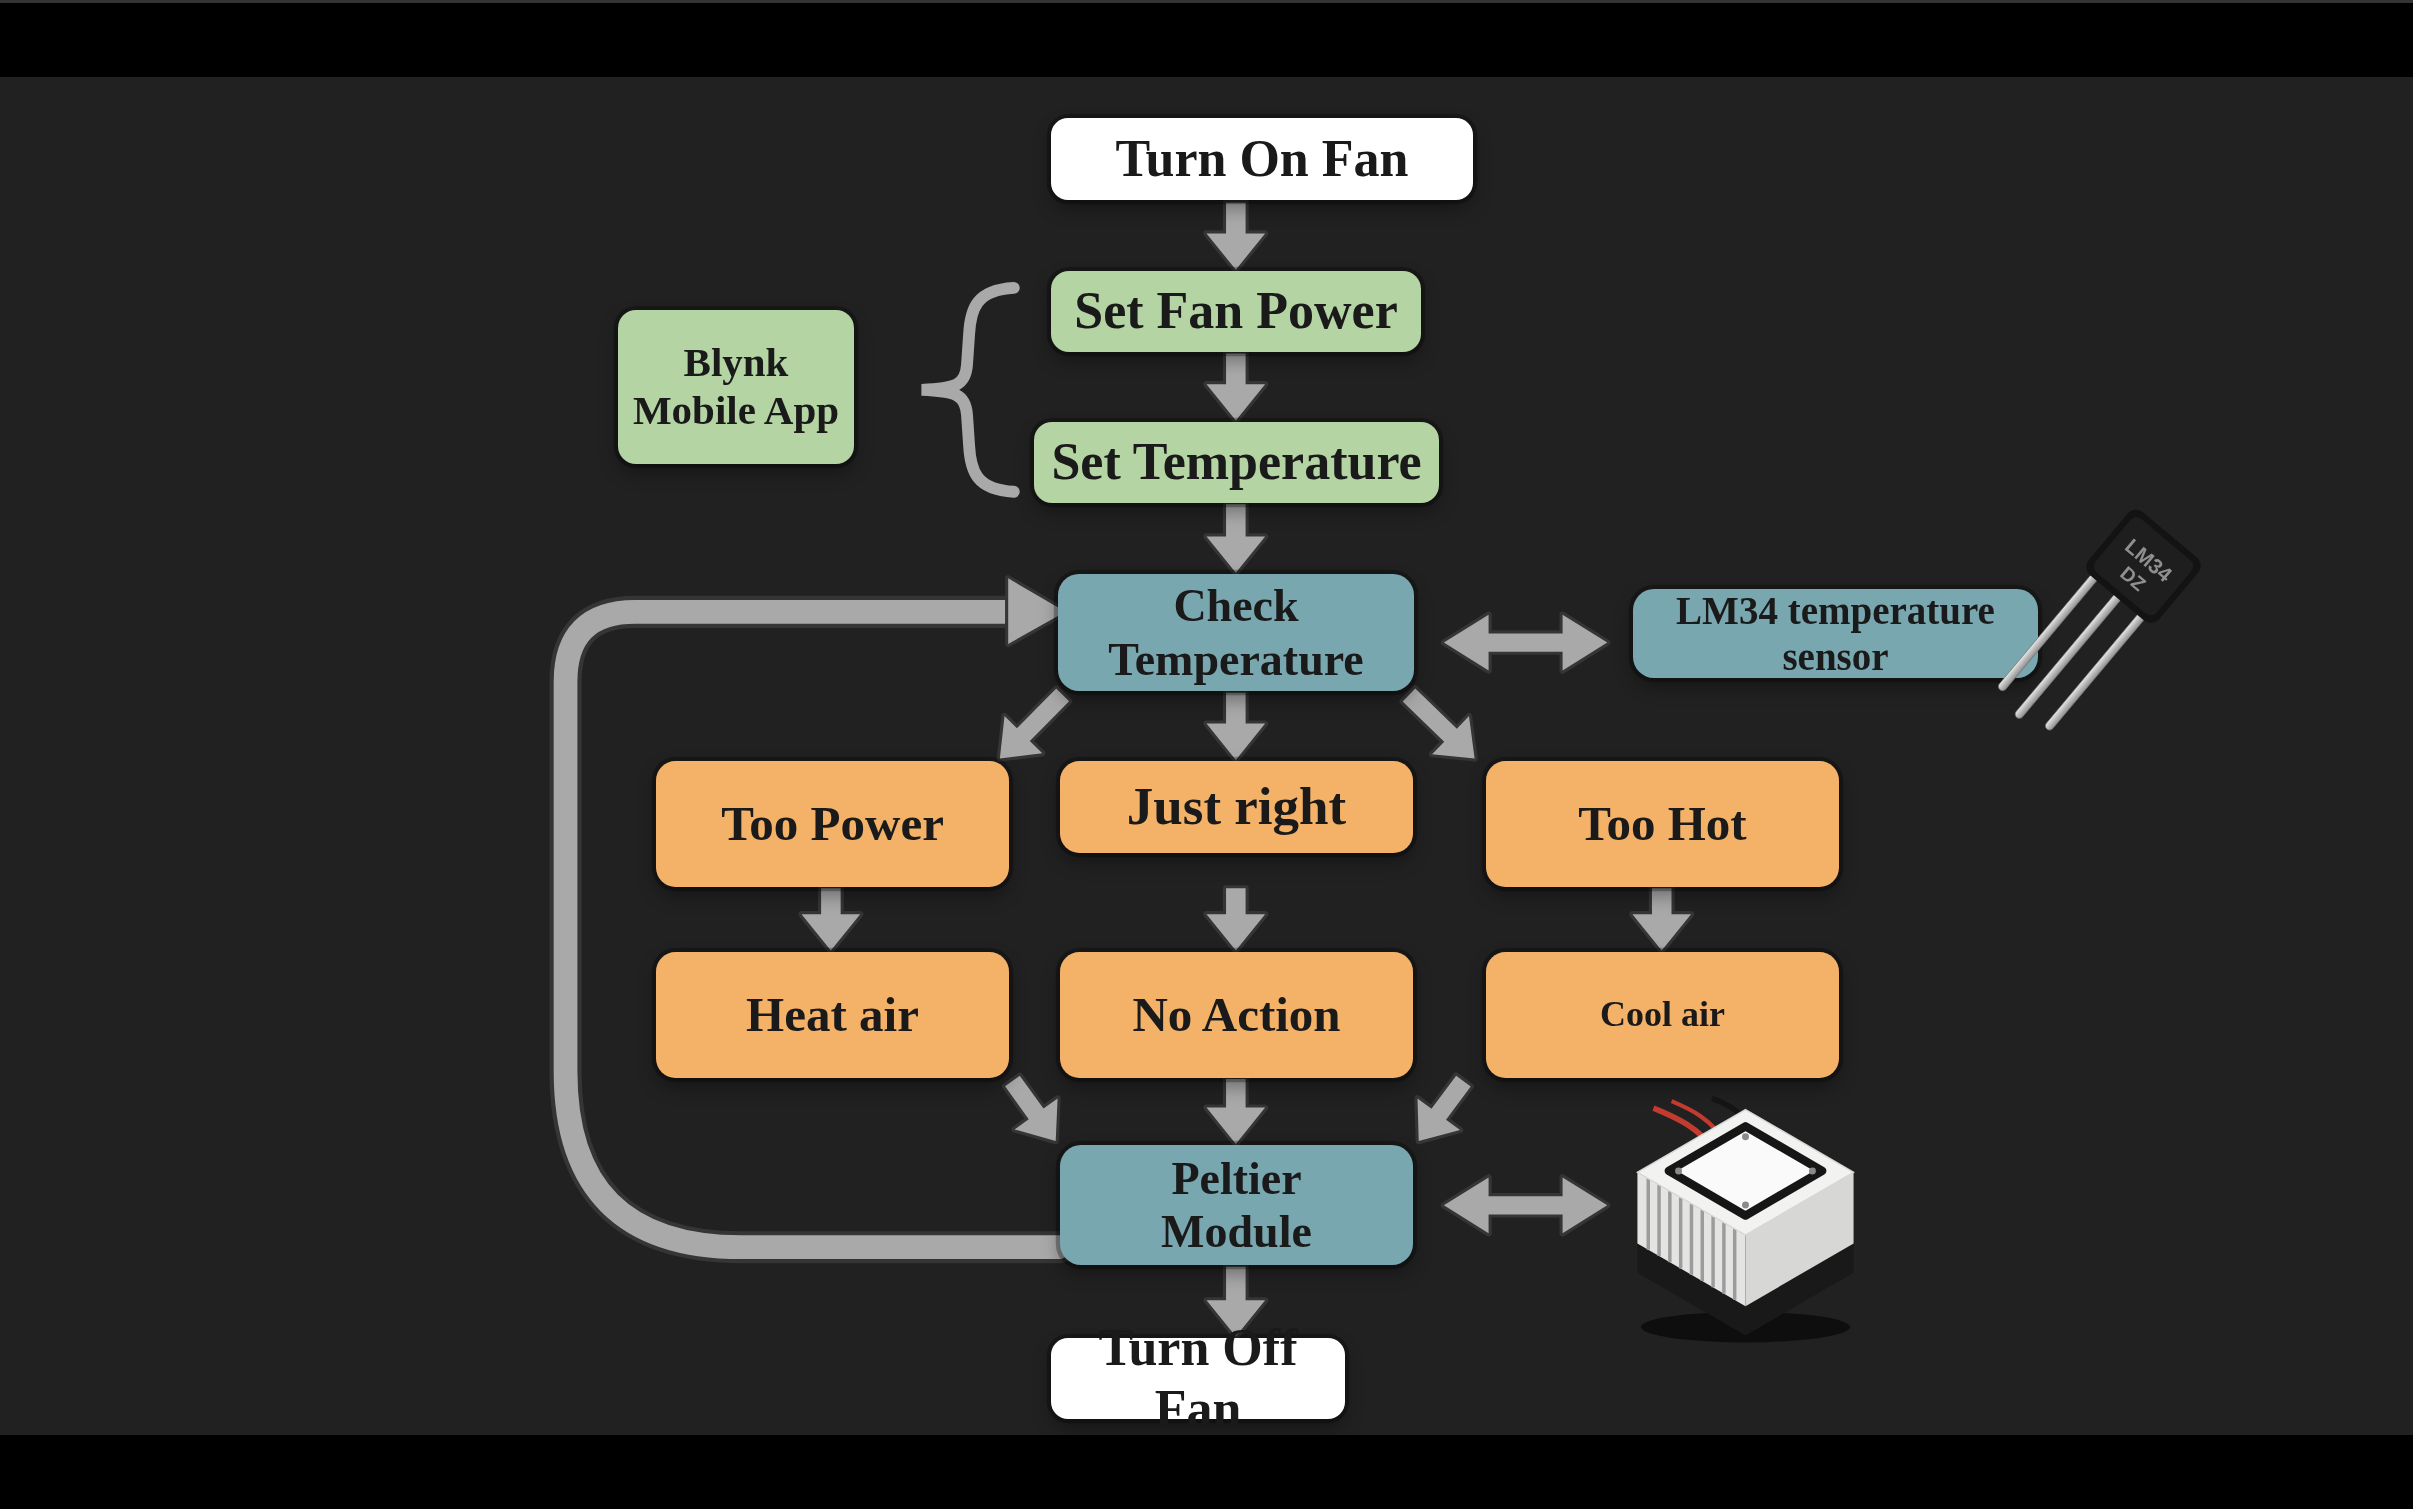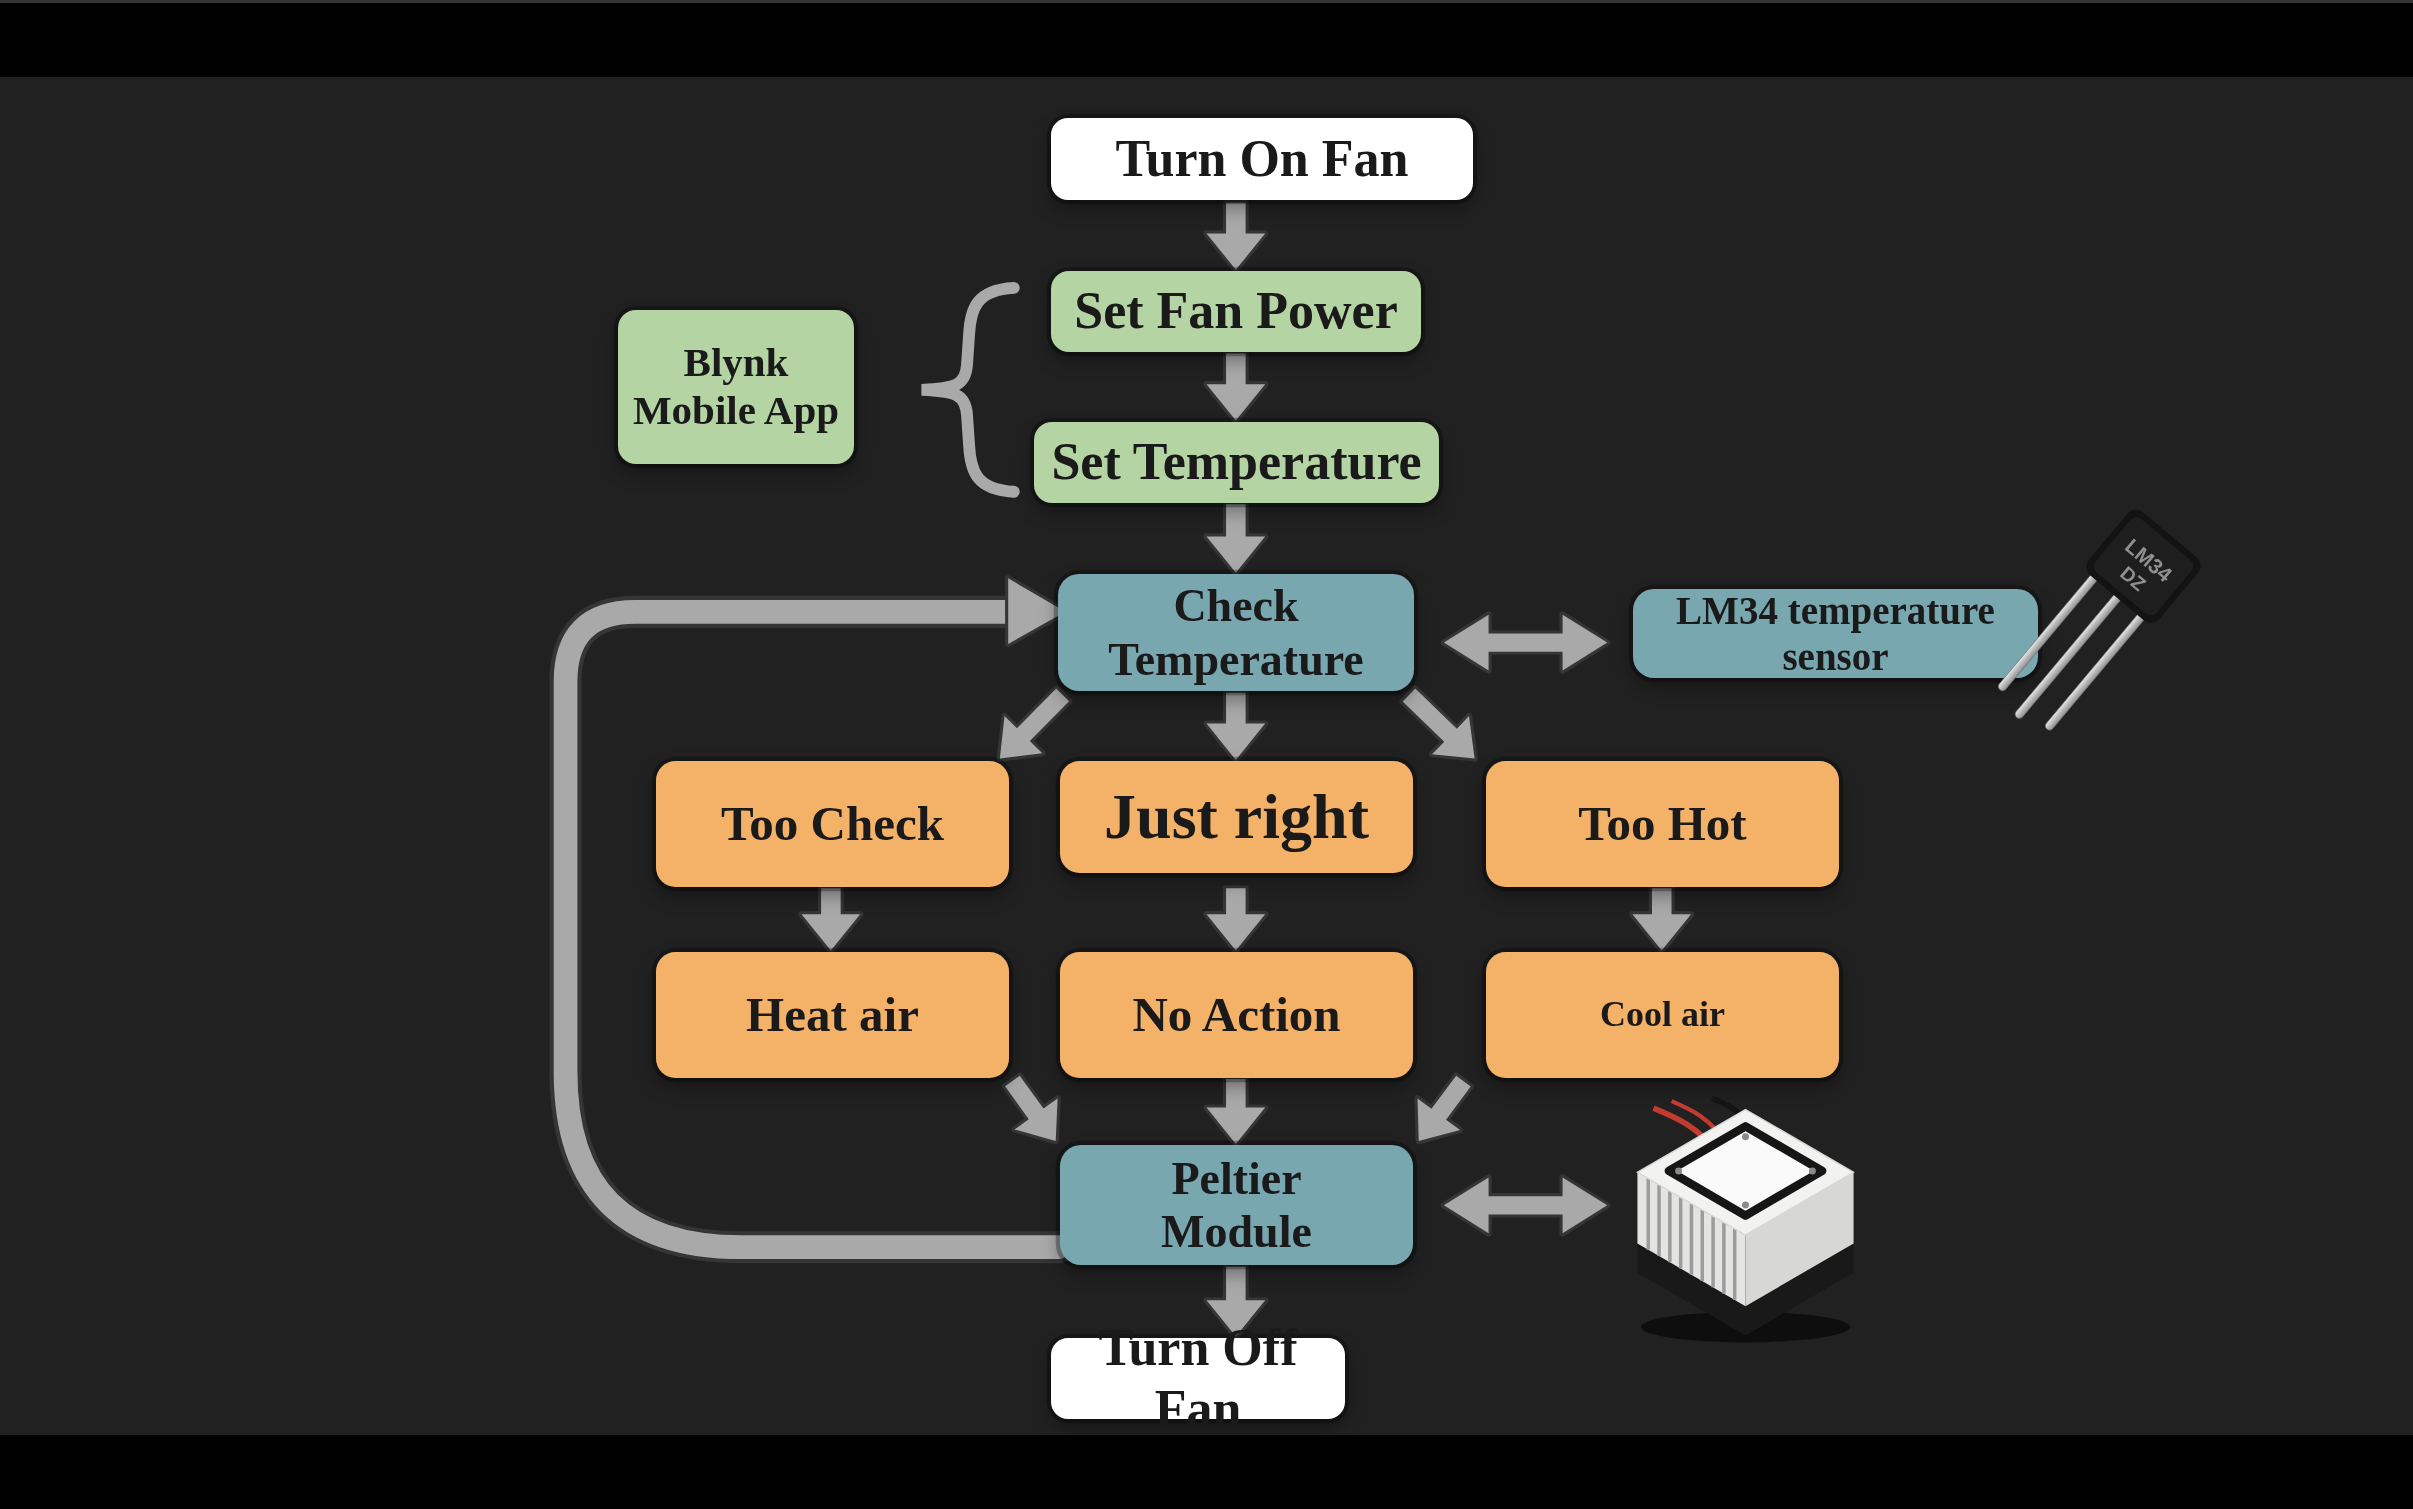--- a/index.html
+++ b/index.html
@@ -19,21 +19,21 @@
   .orange{background:#f4b268;border-radius:19.6px;}
 
   
   #n-turn-on-fan    {left:1051px;top:41px;  width:422px;height:82px;font-size:52px;}
   #n-set-fan-power  {left:1051px;top:194px; width:370px;height:81px;font-size:52px;}
   #n-blynk          {left:618px; top:233px; width:236px;height:154px;font-size:41px;}
   #n-set-temperature{left:1034px;top:345px; width:405px;height:81px;font-size:52px;}
   #n-check-temp     {left:1058px;top:497px; width:356px;height:117px;font-size:46px;}
   #n-lm34           {left:1633px;top:512px; width:405px;height:89px;font-size:39px;}
   #n-too-cold       {left:656px; top:684px; width:353px;height:126px;font-size:49px;}
-  #n-just-right     {left:1060px;top:684px; width:353px;height:112px;font-size:64px;}
+  #n-just-right     {left:1060px;top:684px; width:353px;height:92px;font-size:53px;}
   #n-too-hot        {left:1486px;top:684px; width:353px;height:126px;font-size:49px;}
   #n-heat-air       {left:656px; top:875px;width:353px;height:126px;font-size:49px;}
   #n-no-action      {left:1060px;top:875px;width:353px;height:126px;font-size:49px;}
   #n-cool-air       {left:1486px;top:875px;width:353px;height:126px;font-size:36px;}
   #n-peltier        {left:1060px;top:1068px;width:353px;height:120px;font-size:46px;}
   #n-turn-off-fan   {left:1051px;top:1261px;width:294px;height:81px;font-size:52px;}
 
   #lm34-photo   {left:2022px;top:450px;width:237px;height:293px;}
   #peltier-photo{left:1613px;top:1020px;width:265px;height:251px;}
 </style>
@@ -89,21 +89,21 @@
       </div>
     <div class="node teal" id="n-check-temp">
       <div>Check</div>
       <div>Temperature</div>
     </div>
     <div class="node teal" id="n-lm34">
       <div>LM34 temperature</div>
       <div>sensor</div>
     </div>
     <div class="node orange" id="n-too-cold">
-        <div>Too Check</div>
+        <div>Too Power</div>
       </div>
     <div class="node orange" id="n-just-right">
         <div>Just right</div>
       </div>
     <div class="node orange" id="n-too-hot">
         <div>Too Hot</div>
       </div>
     <div class="node orange" id="n-heat-air">
         <div>Heat air</div>
       </div>

